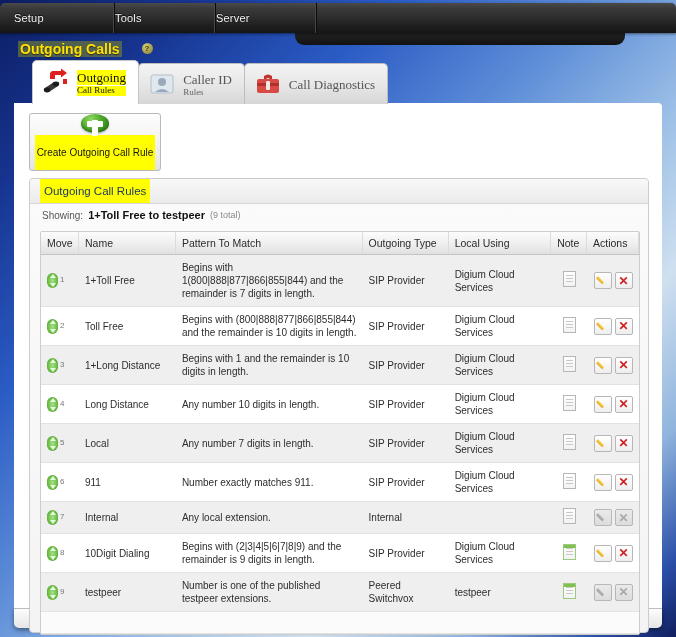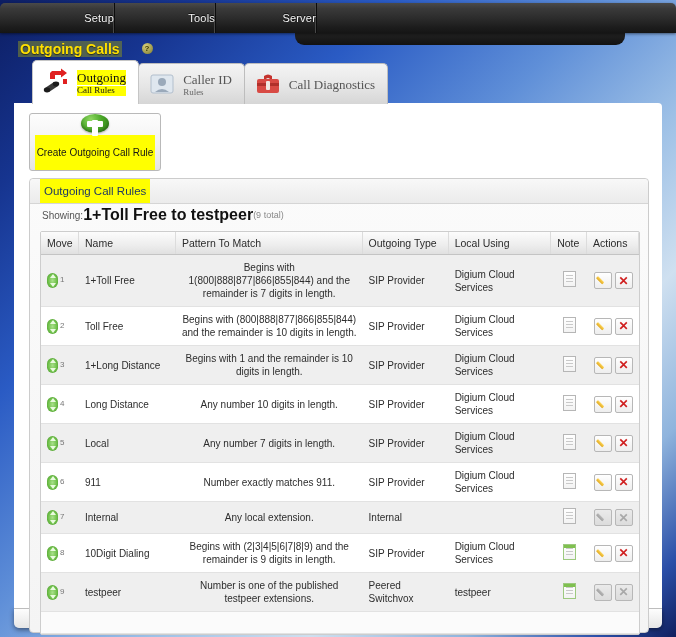--- a/index.html
+++ b/index.html
@@ -37,21 +37,21 @@
     border-radius: 5px 5px 0 0;
     display: flex;
     align-items: stretch;
     box-shadow: 0 1px 3px rgba(0,0,0,.5);
     overflow: hidden;
   }
   .topnav .nav-item {
     width: 101px;
     display: flex;
     align-items: center;
-    justify-content: flex-end;
+    justify-content: flex-start;
     color: #f2f2f2;
     font-size: 11px;
     letter-spacing: .2px;
     border-right: 1px solid #0c0c0c;
     box-shadow: inset -1px 0 0 #474747;
     cursor: pointer;
     text-shadow: 0 -1px 0 rgba(0,0,0,.8);
   }
   .topnav .nav-item:first-child { margin-left: 14px; }
   .topnav .nav-spacer { flex: 1; }
@@ -211,26 +211,27 @@
     font-size: 11.5px;
     font-weight: normal;
     color: #1f3a63;
     background: #ffff00;
     padding: 6px 4px;
   }
   .showing-row {
     height: 22px;
     display: flex;
     align-items: center;
+    gap: 5px;
     padding-left: 12px;
     font-size: 10px;
     color: #444;
   }
   .showing-label { color: #555; }
-  .showing-value { font-weight: bold; color: #111; font-size: 16px; }
+  .showing-value { font-weight: bold; color: #111; font-size: 11px; }
   .showing-total { color: #8a8a8a; font-size: 9px; }
 
   
   .table-wrap {
     position: absolute;
     left: 10px;
     top: 52px;
     width: 600px;
     border: 1px solid #cdcdcd;
     border-radius: 2px;
@@ -259,21 +260,21 @@
     vertical-align: middle;
     border-bottom: 1px solid #e2e2e2;
     line-height: 1.3;
   }
   table.rules tbody tr.odd  { background: #efefef; }
   table.rules tbody tr.even { background: #ffffff; }
   tr.filler td { height: 22px; border-bottom: none; background: #fbfbfb; }
 
   .c-move    { width: 38px; }
   .c-name    { width: 100px; }
-  .c-pattern { width: 190px; text-align: center; }
+  .c-pattern { width: 190px; }
   .c-type    { width: 88px; }
   .c-using   { width: 106px; }
   .c-note    { width: 36px; text-align: center; }
   .c-actions { width: 52px; text-align: center; }
 
   
   .move-cell { display: flex; align-items: center; gap: 2px; }
   .move-arrows {
     width: 11px; height: 15px; position: relative; cursor: pointer;
     background: radial-gradient(ellipse at 50% 50%, #a8e08a 0%, #6fc04a 55%, #3f8a22 100%);

